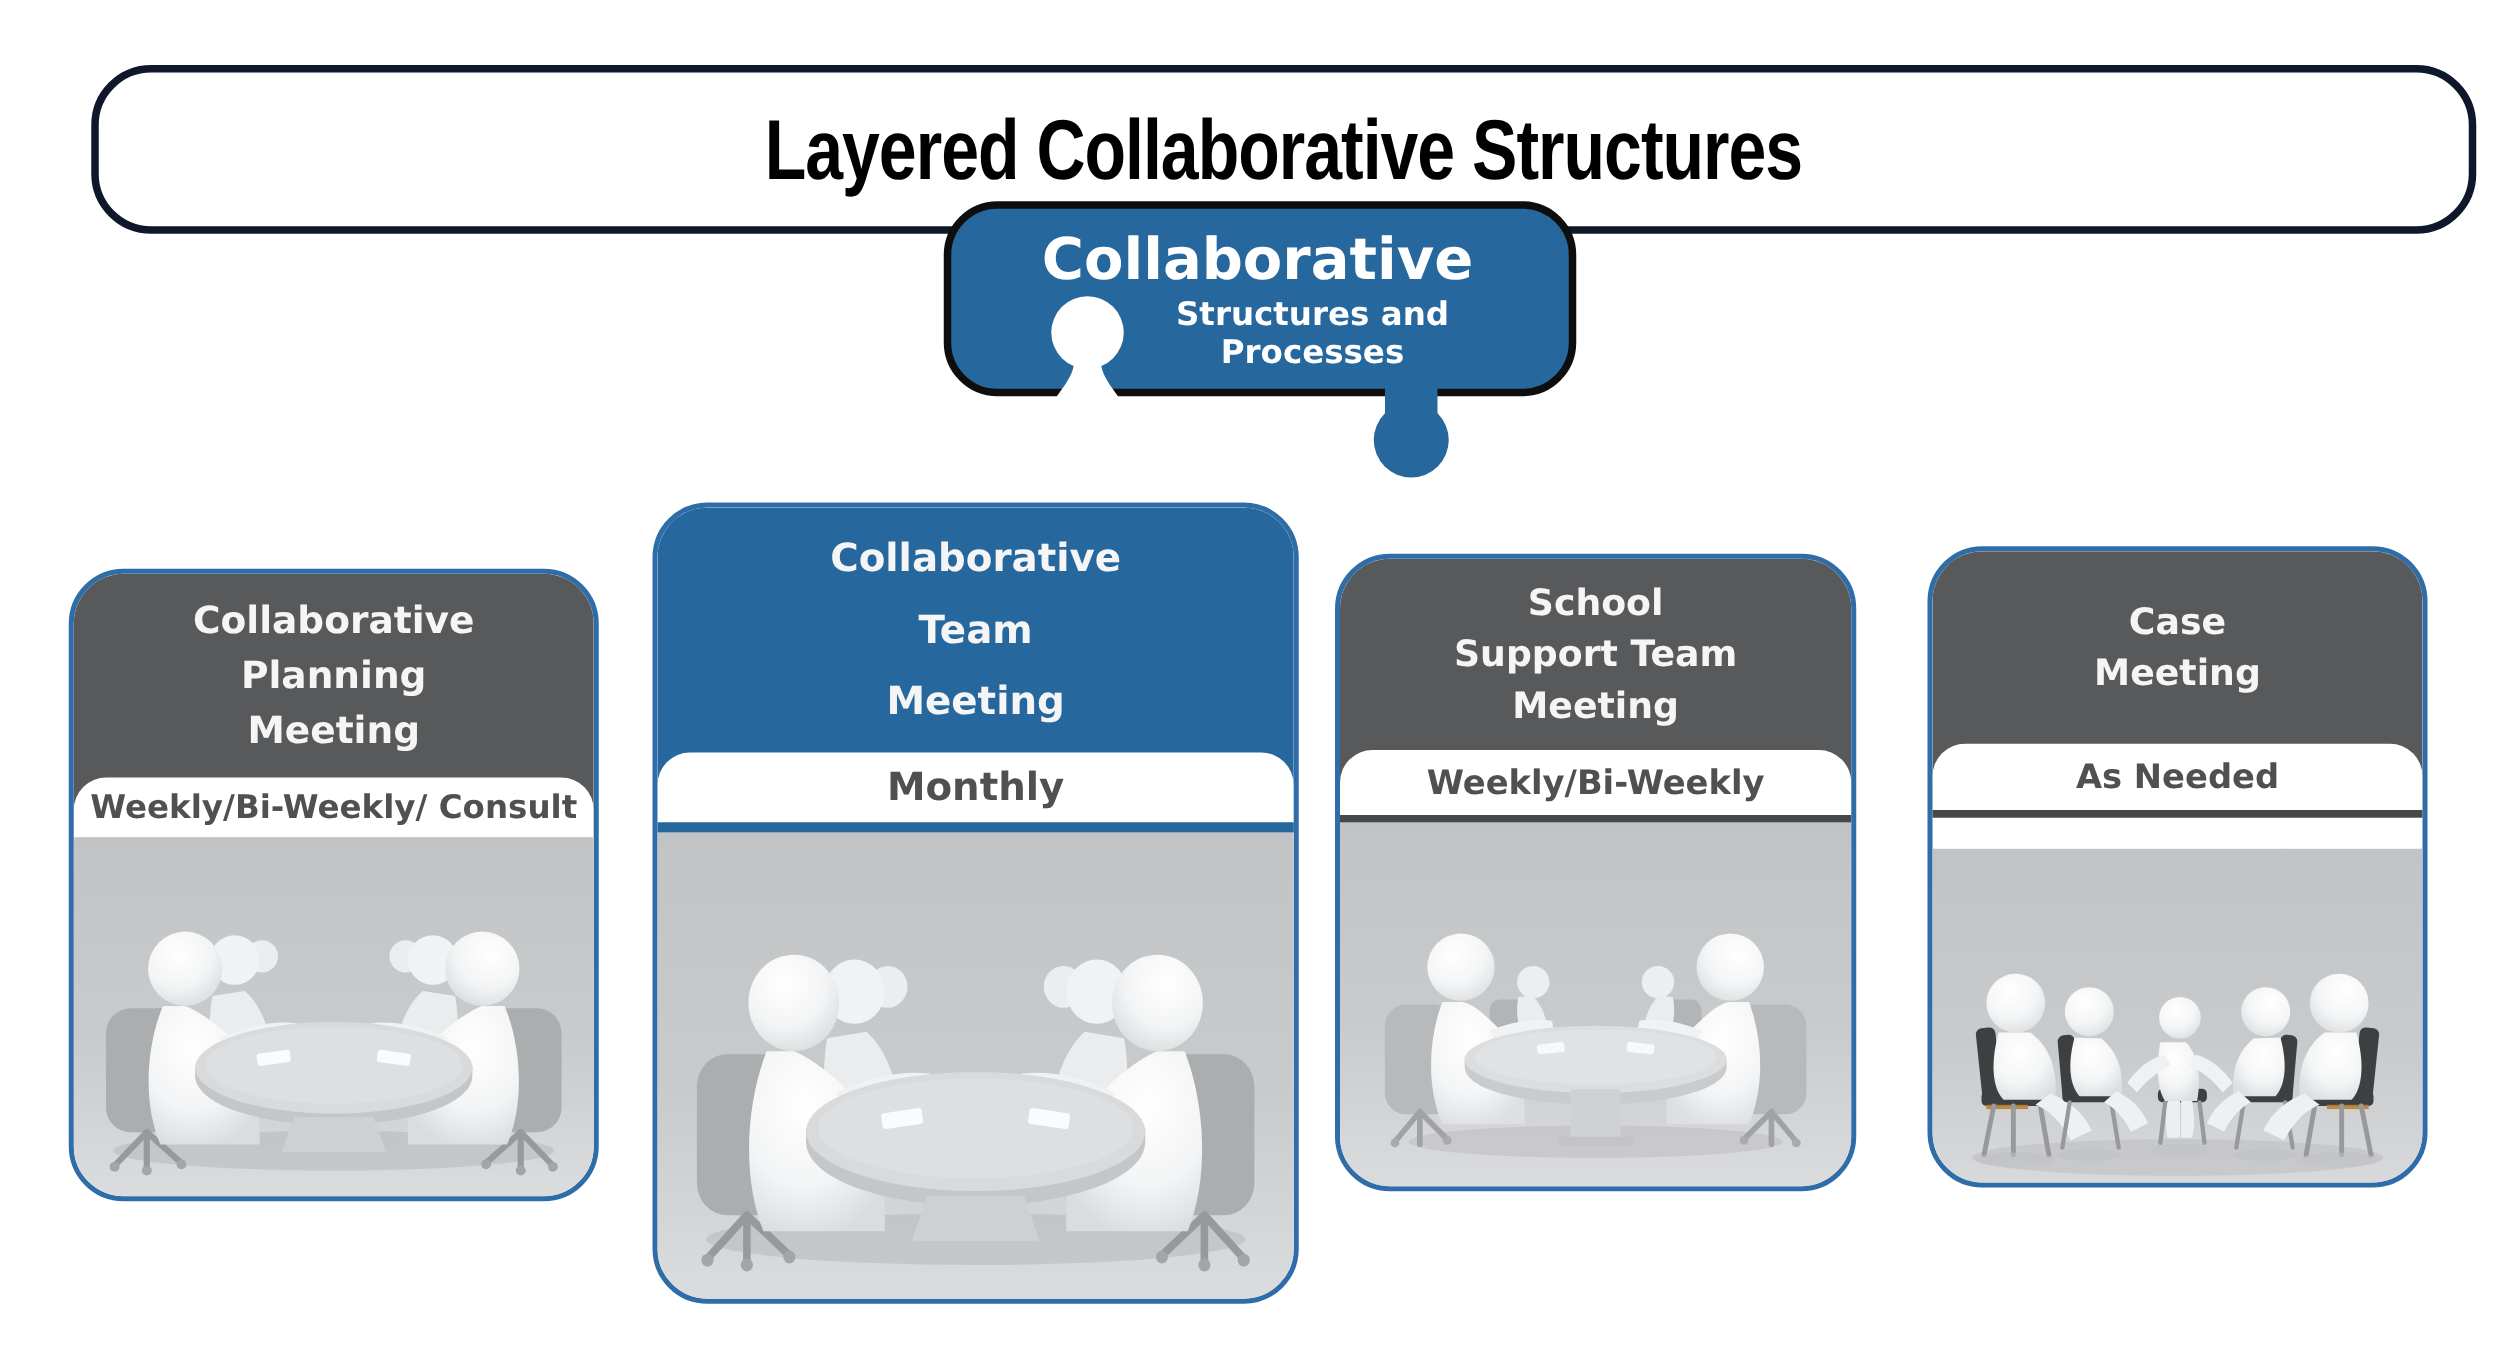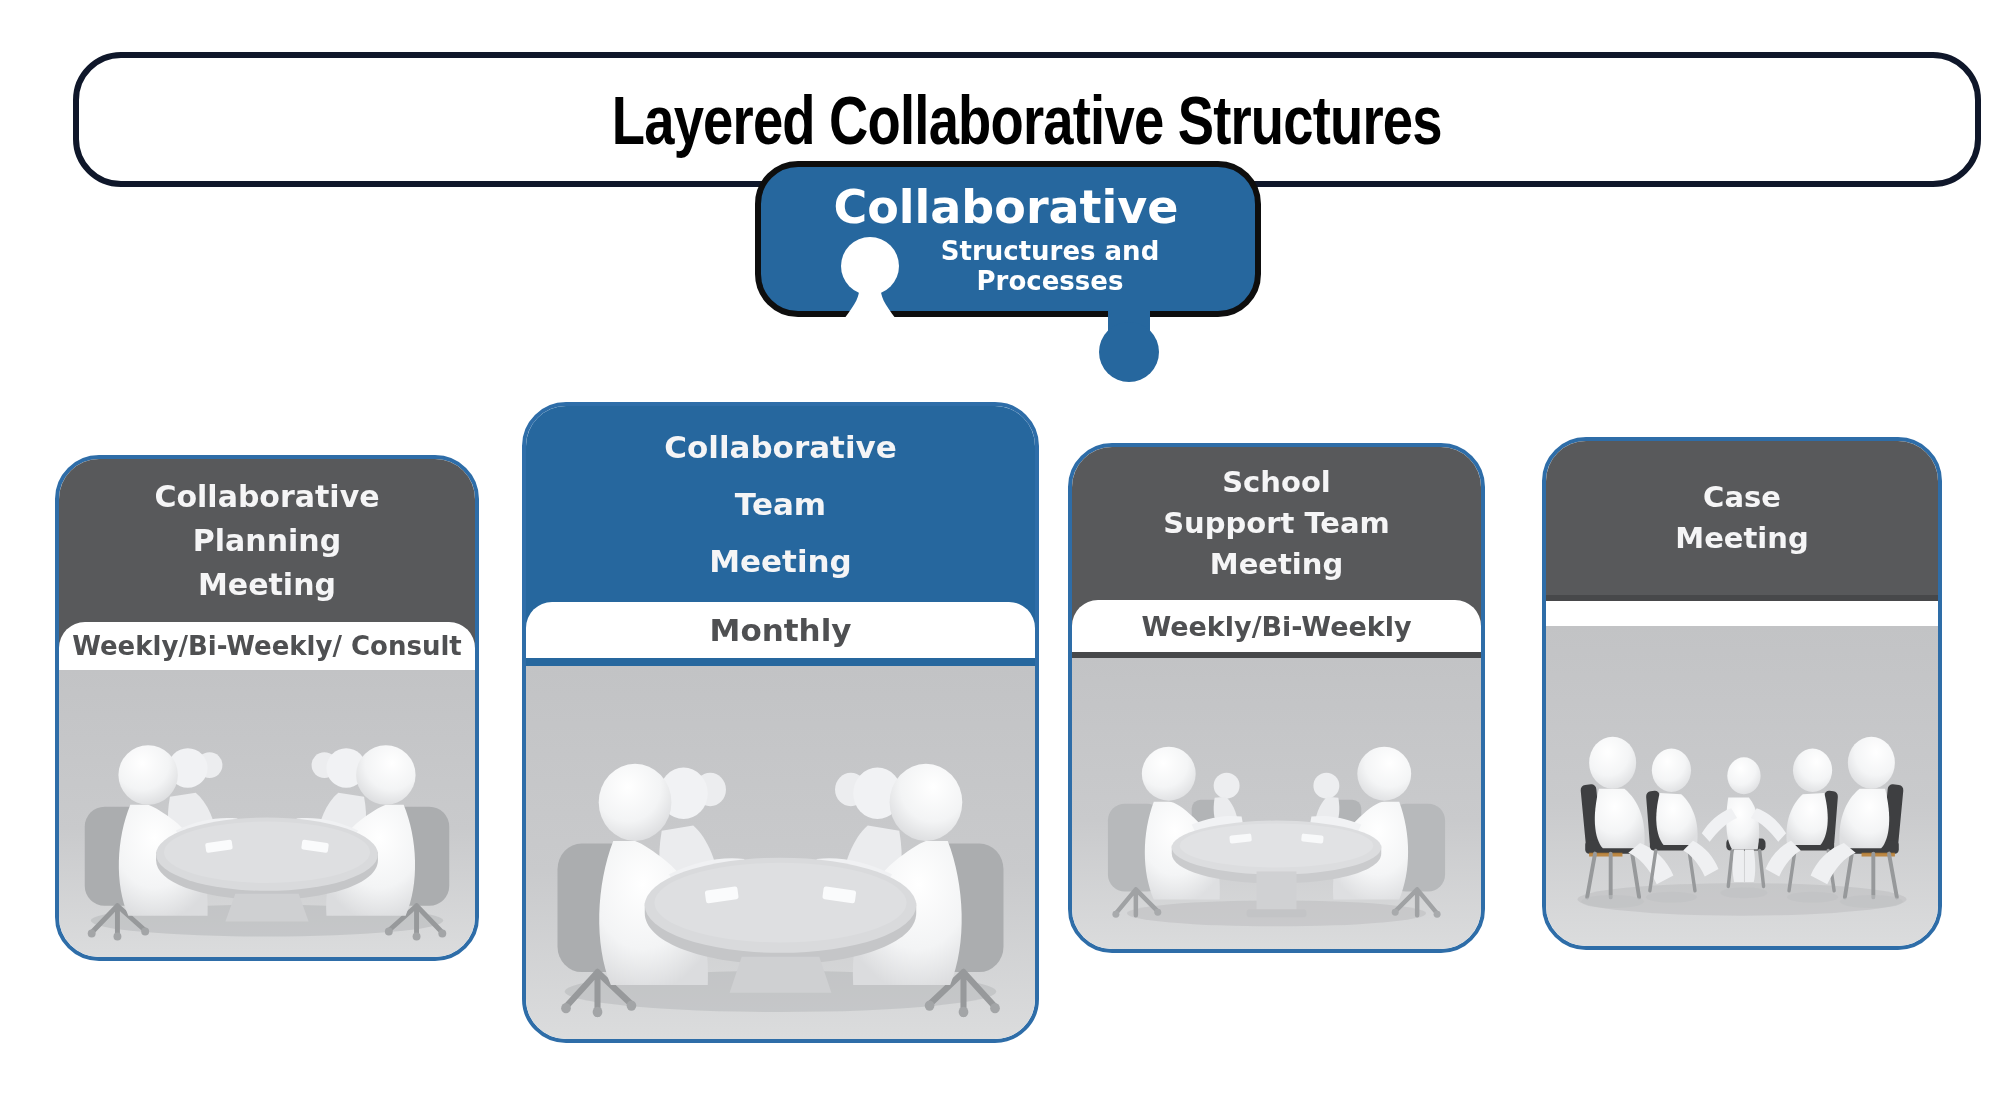--- a/index.html
+++ b/index.html
@@ -201,20 +201,23 @@
       </svg>
     </div>
   </div>
 
   <div class="card" id="card4">
     <div class="card-head head-gray">
       <div class="titles">
         <span>Case</span>
         <span>Meeting</span>
       </div>
+      <div class="band">
+        <span>As Needed</span>
+      </div>
       <div class="gap6"></div>
     </div>
     <div class="card-img">
       <svg viewBox="0 0 400 295" preserveAspectRatio="none">
         <defs>
           <radialGradient id="hg4" cx="40%" cy="30%" r="75%">
             <stop offset="0%" stop-color="#FFFFFF"></stop>
               <stop offset="60%" stop-color="#F4F5F6"></stop>
               <stop offset="100%" stop-color="#DEDFE1"></stop>
           </radialGradient>

